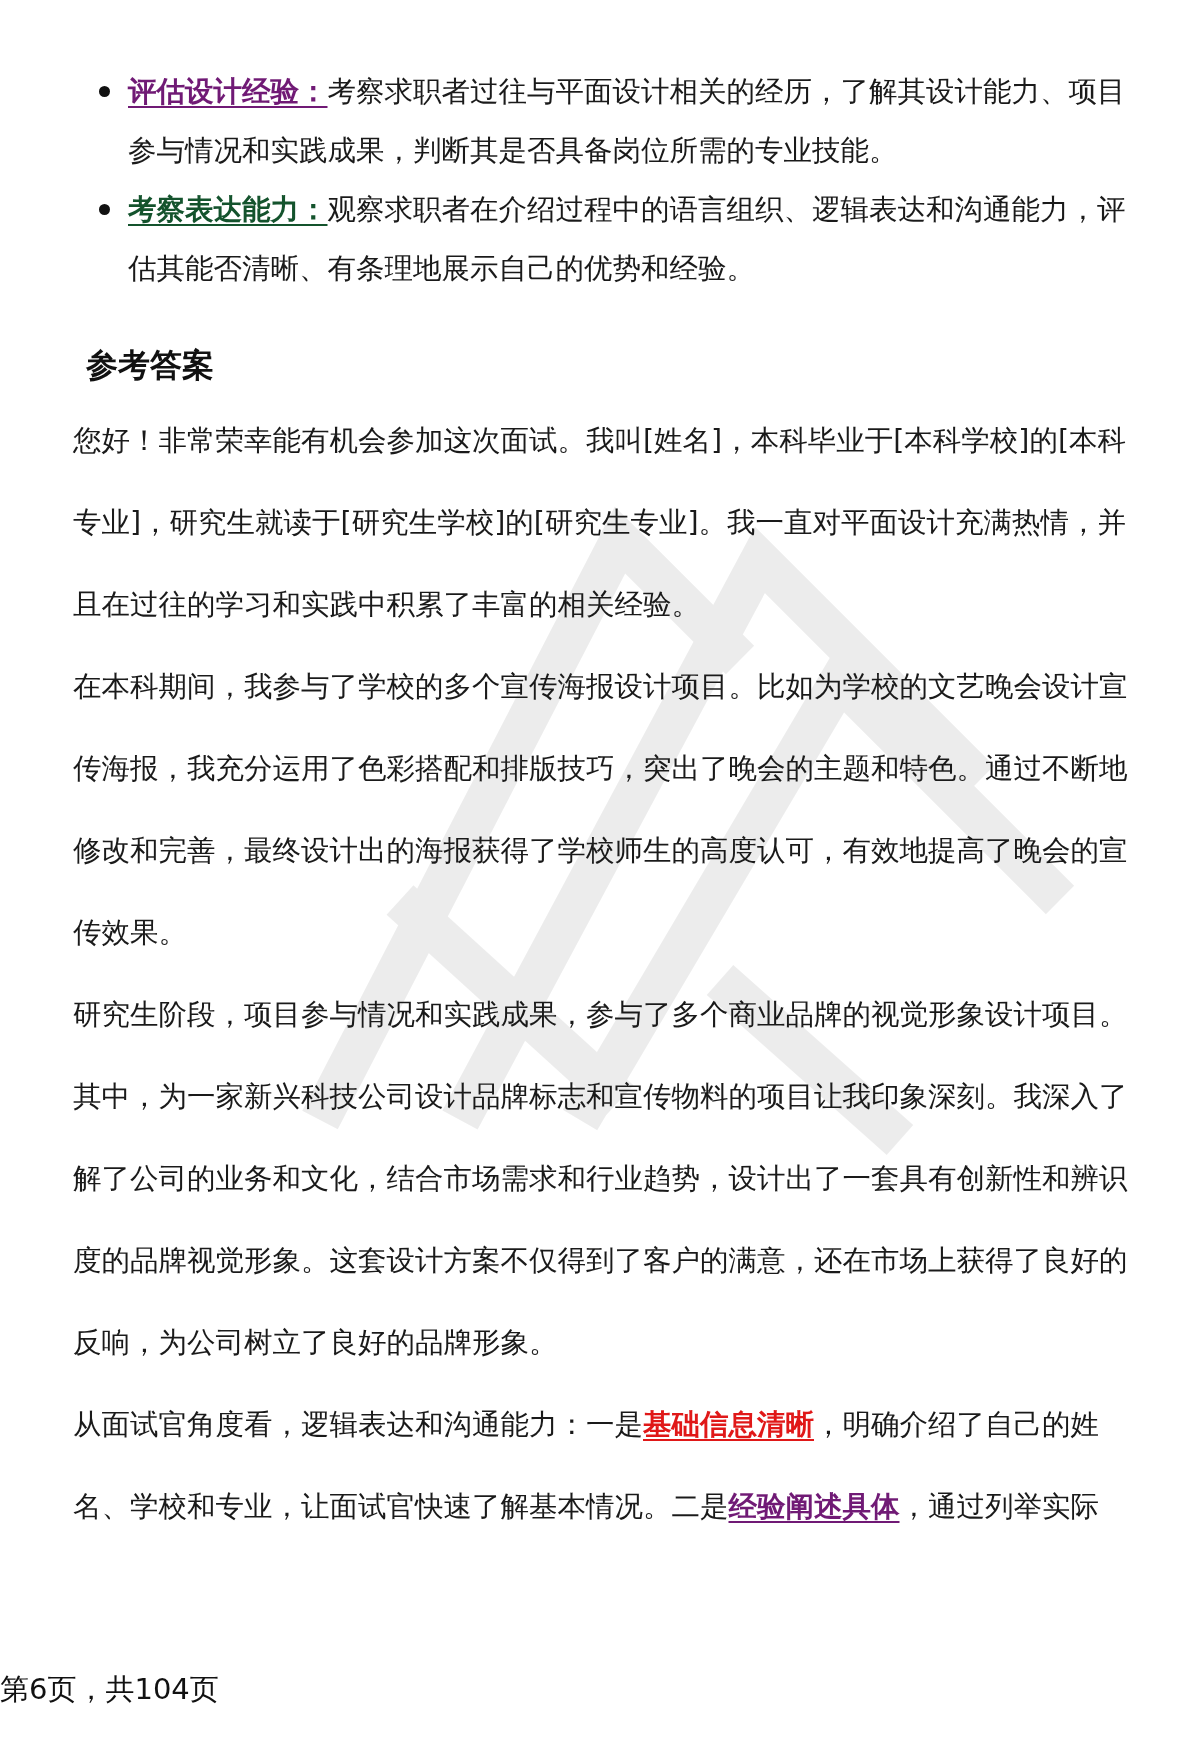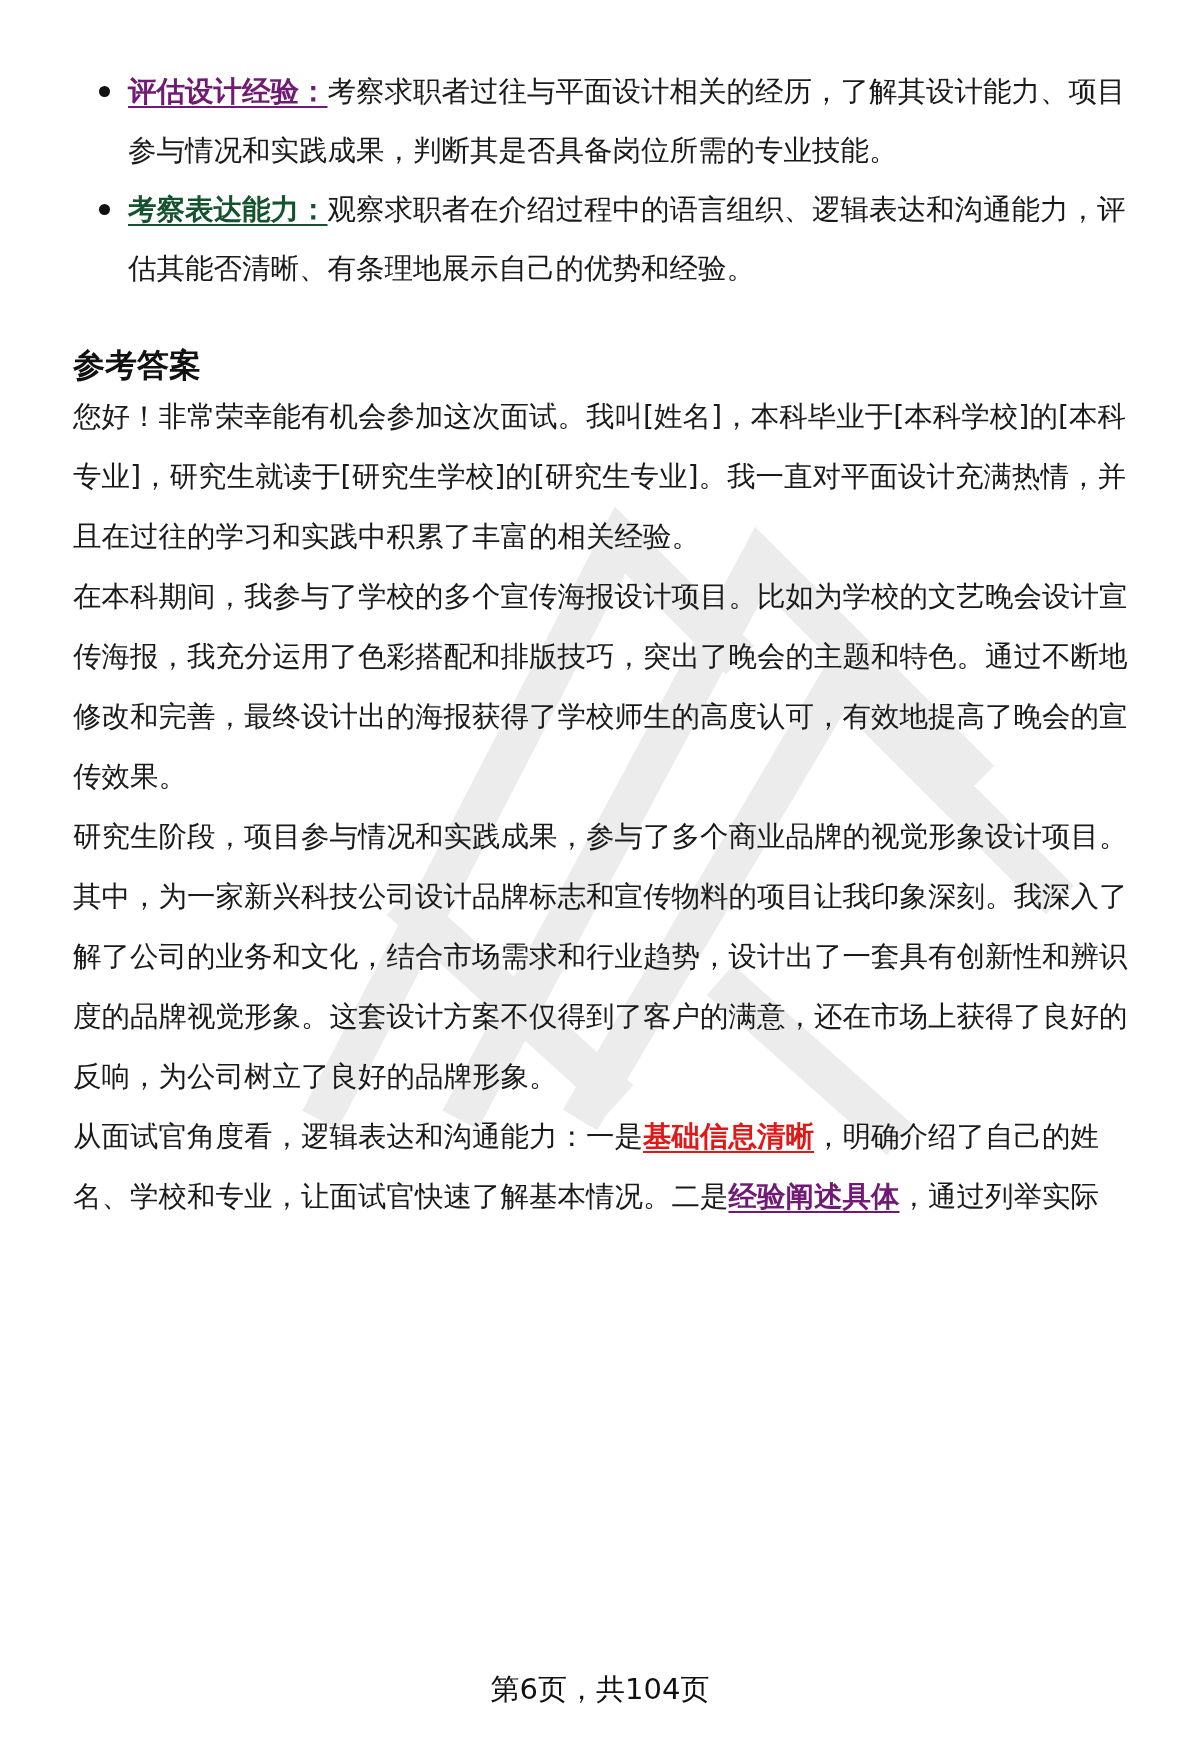--- a/index.html
+++ b/index.html
@@ -20,29 +20,29 @@
     }
     .bullet-dot {
       position: absolute; left: 26px; top: 24px; width: 11px; height: 11px;
       border-radius: 50%; background: #111;
     }
     .kw { font-weight: bold; text-decoration: underline; text-underline-offset: 5px; }
     .kw-blue { color: #701a75; }
     .kw-green { color: #14532d; }
     .kw-red { color: #e01818; text-align: right; }
     h2 {
-      margin: 0; font-size: 32px; font-weight: bold; color: #111; line-height: 44px;
+      margin: 13px; font-size: 32px; font-weight: bold; color: #111; line-height: 44px;
     }
     .h-answer { margin-top: 45px; }
     .h-tips { margin-top: 54px; }
-    p.para { margin: 0; font-size: 28.5px; line-height: 60px; }
+    p.para { margin: 0; font-size: 28.5px; line-height: 82px; }
     .p-first { margin-top: 44px; }
     .p-next { margin-top: 30px; }
     .footer {
-      position: absolute; left: 0; top: 1670px; width: 1200px; text-align: center;
+      position: absolute; left: 0; top: 1670px; width: 1200px; 
       font-size: 29px; color: #111;
     }
   </style>
 </head>
 <body>
 
 <div class="page">
 
   <svg class="watermark" viewBox="0 0 900 700">
     <g fill="none" stroke="#000" stroke-width="40" stroke-linejoin="miter">

